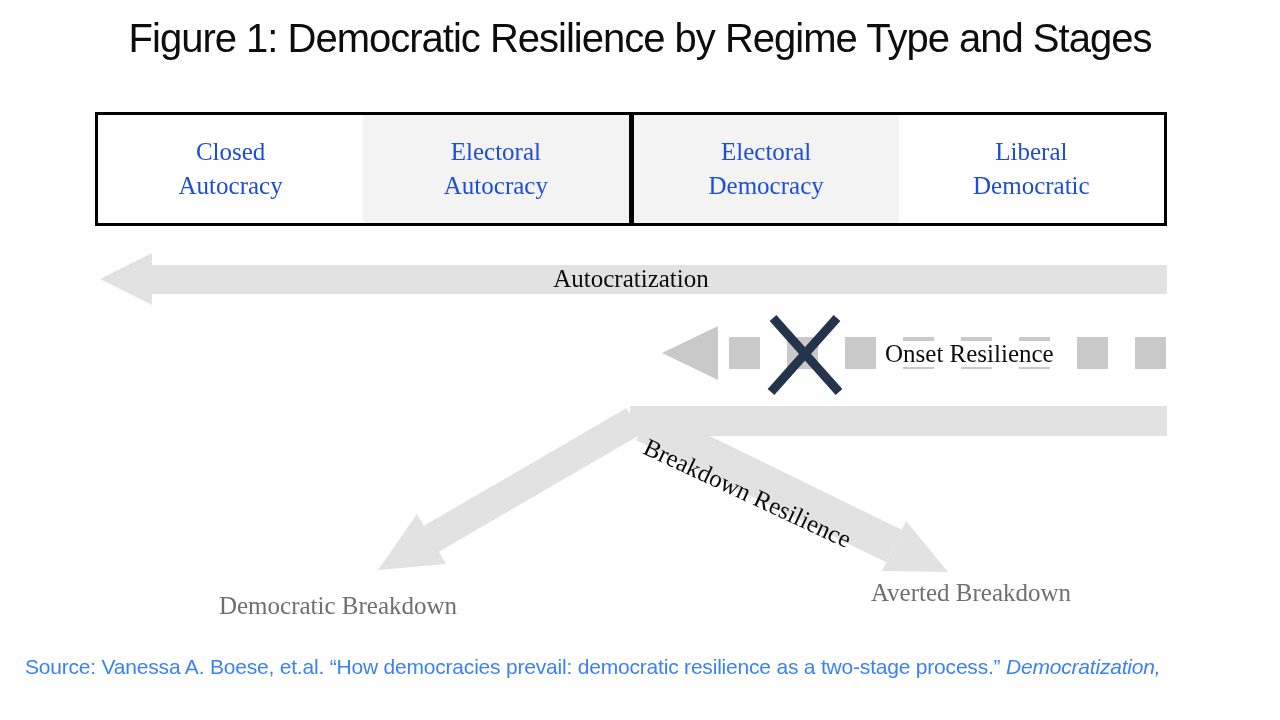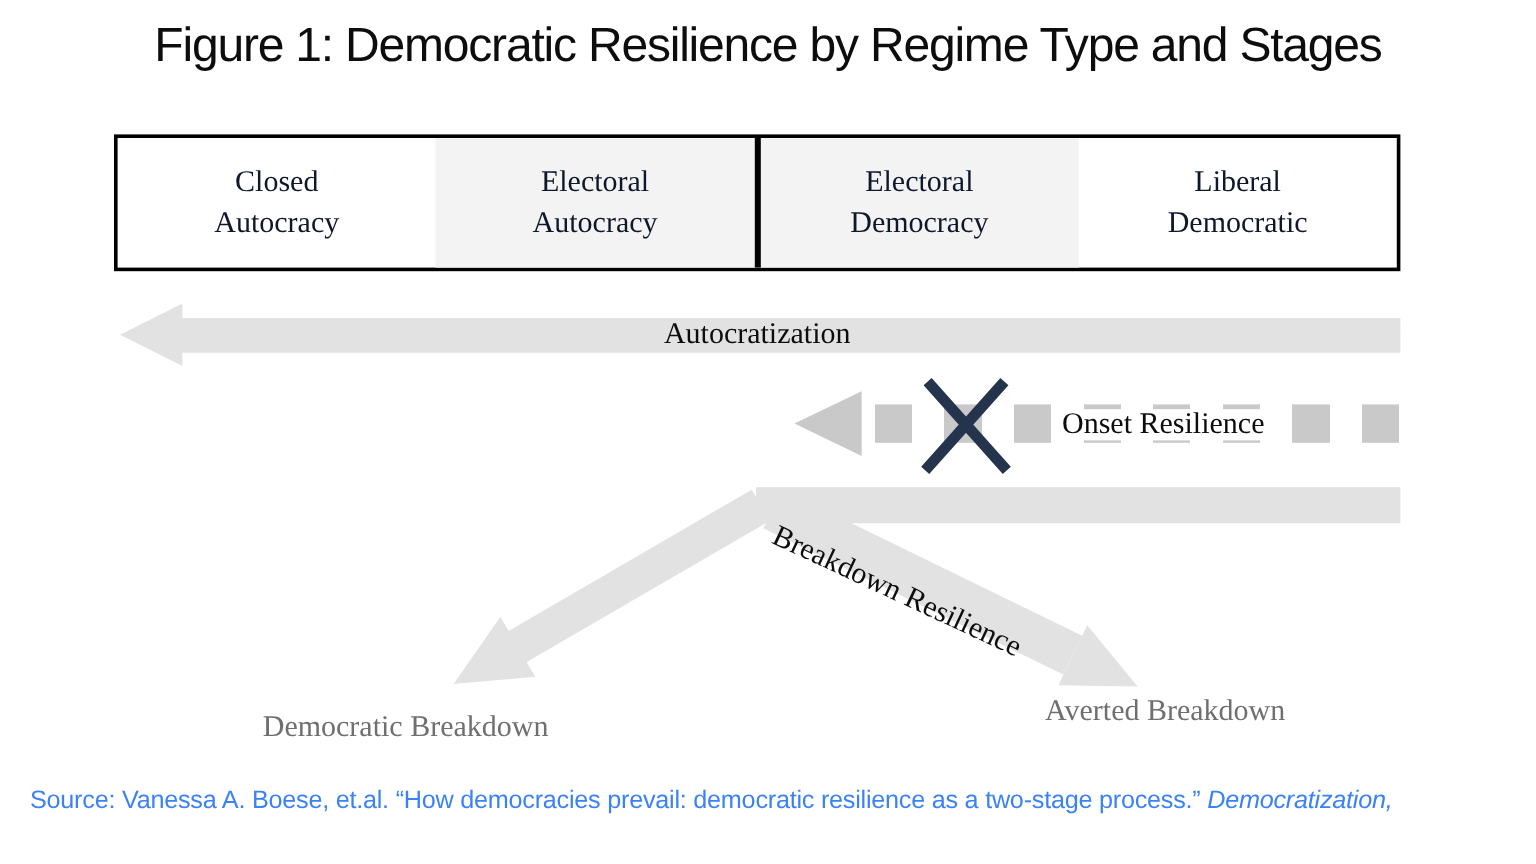--- a/index.html
+++ b/index.html
@@ -33,21 +33,21 @@
   }
   .regime-cell {
     flex: 1 1 0;
     display: flex;
     align-items: center;
     justify-content: center;
     text-align: center;
     font-family: "Liberation Serif", serif;
     font-size: 25px;
     line-height: 1.35;
-    color: #0f172a;
+    color: #1d4ed8;
   }
   .regime-cell:nth-child(2), .regime-cell:nth-child(3) { background: var(--cell-shaded, #f3f3f3); }
   .regime-cell:nth-child(3) { border-left: 5px solid #000; }
   .regime-cell span { white-space: pre-line; }
 
   svg.diagram { position: absolute; left: 0; top: 0; pointer-events: none; }
   .fill-arrow { fill: var(--arrow-gray, #e2e2e2); }
   .fill-dash  { fill: var(--dash-gray, #c9c9c9); }
   .shaft { stroke: var(--arrow-gray, #e2e2e2); fill: none; }
   .xline { stroke: var(--cross-navy, #24344d); stroke-width: 9; fill: none; }

